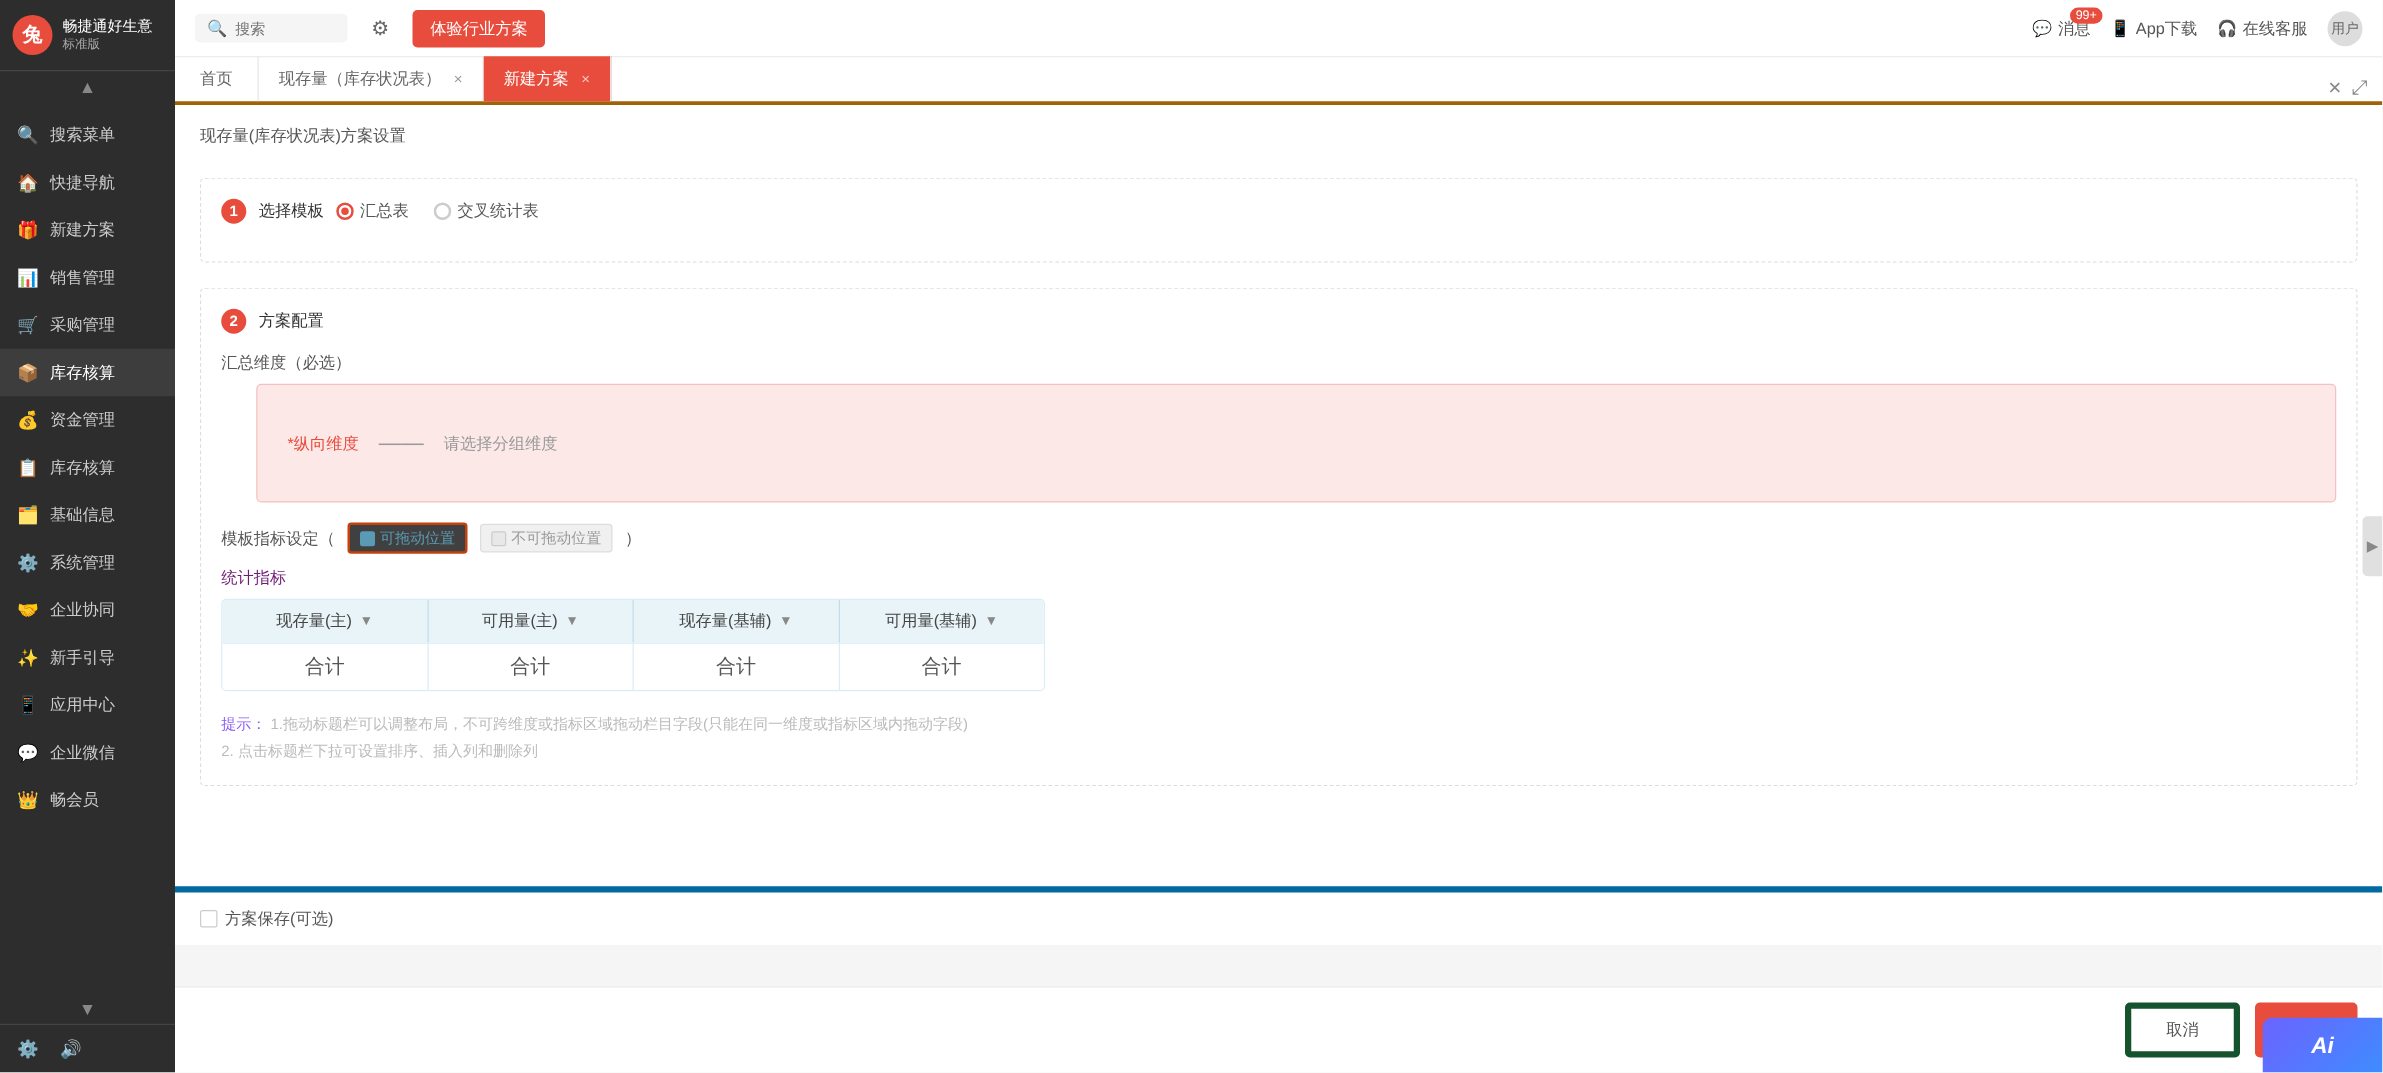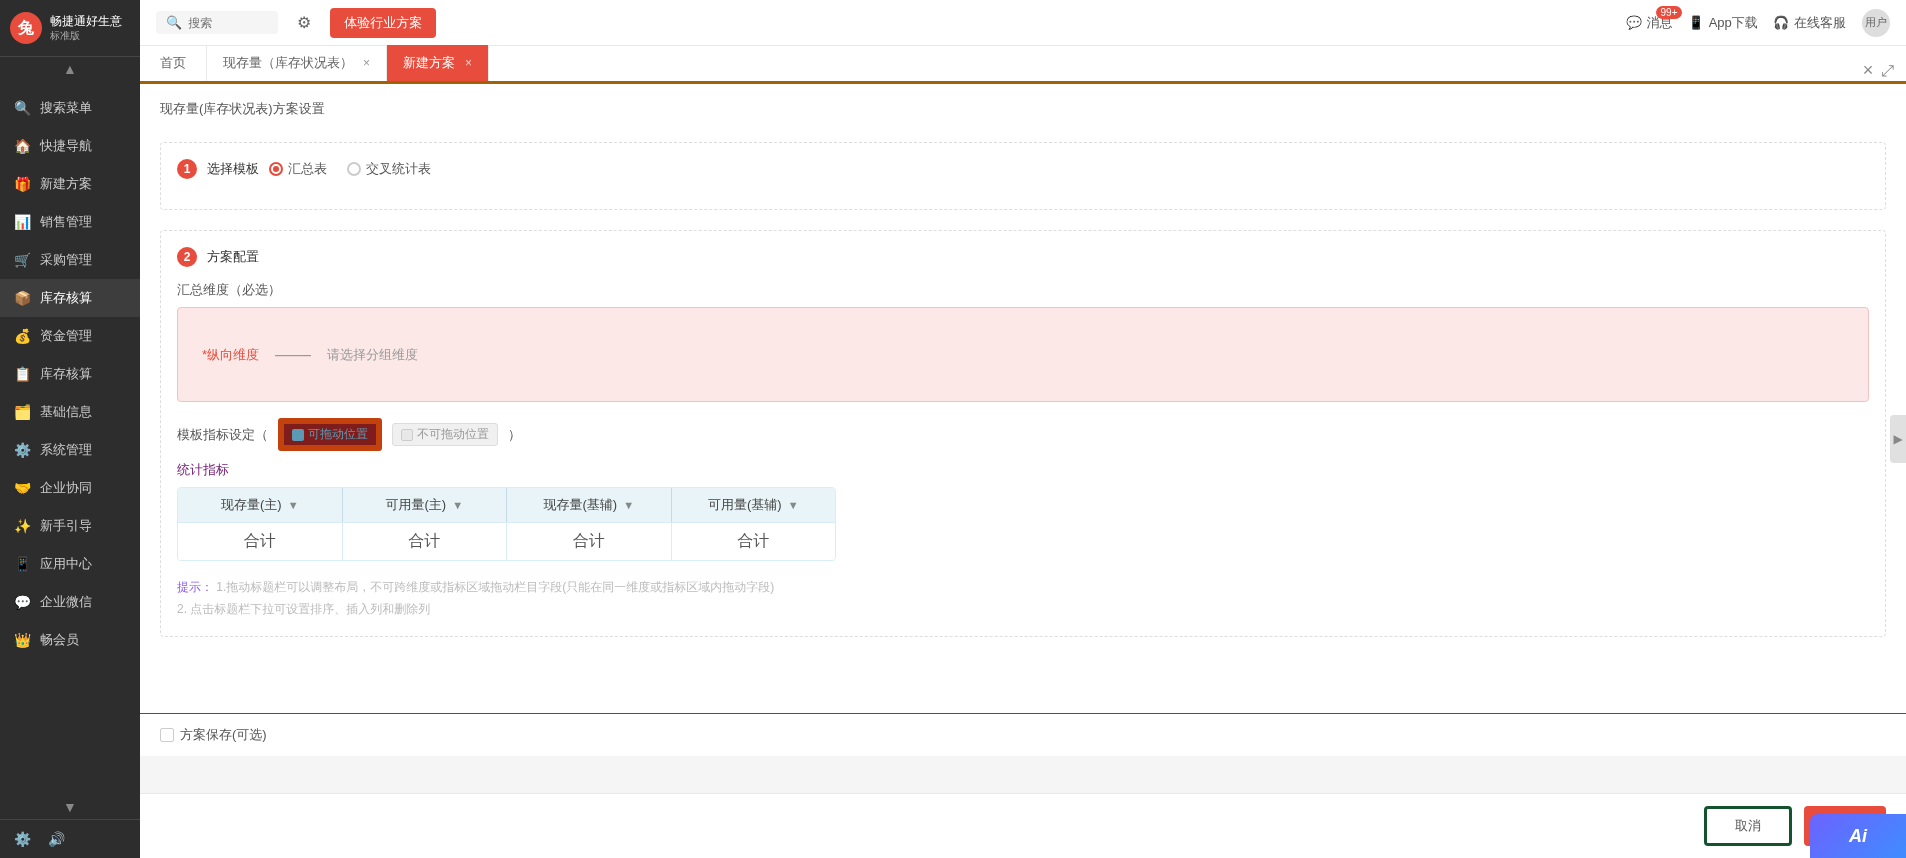--- a/index.html
+++ b/index.html
@@ -324,20 +324,21 @@
 
     .dim-selector-area {
       background: #fde8e8;
       border: 1px solid #f5c0c0;
       border-radius: 4px;
       padding: 36px 24px;
       display: flex;
       align-items: center;
       gap: 16px;
       min-height: 72px;
+      margin-left: 28px;
     }
     .dim-required-star {
       color: #e74c3c;
       font-size: 13px;
     }
     .dim-arrow {
       color: #999;
       font-size: 18px;
     }
     .dim-placeholder {
@@ -350,22 +351,22 @@
       font-size: 13px;
       color: #555;
       margin-bottom: 10px;
       display: flex;
       align-items: center;
       gap: 10px;
     }
     .draggable-indicator {
       display: inline-flex;
       align-items: center;
-      background: #7f1d1d;
-      border: 6px solid #c2410c;
+      background: #404040;
+      border: 2px solid #c2410c;
       border-radius: 3px;
       padding: 2px 8px;
       font-size: 12px;
       color: #5a9ab5;
       gap: 4px;
     }
     .non-draggable-indicator {
       display: inline-flex;
       align-items: center;
       background: #f0f0f0;
@@ -431,21 +432,21 @@
     .tips-section {
       margin-top: 16px;
       color: #bbb;
       font-size: 12px;
       line-height: 1.8;
     }
     .tips-section .tip-label { color: #8b5cf6; }
 
     
     .bottom-bar {
-      border-top: 1px solid #0369a1;
+      border-top: 5px solid #0369a1;
       background: #fff;
       padding: 12px 20px;
       display: flex;
       align-items: center;
       flex-shrink: 0;
       text-align: center;
     }
     .save-checkbox-area {
       display: flex;
       align-items: center;
@@ -469,21 +470,21 @@
       background: #fff;
       padding: 12px 20px;
       display: flex;
       justify-content: flex-end;
       gap: 12px;
       border-top: 1px solid #e8e8e8;
       flex-shrink: 0;
     }
     .btn-cancel {
       padding: 8px 28px;
-      border: 3px solid #14532d;
+      border: 5px solid #14532d;
       background: #fff;
       color: #555;
       border-radius: 4px;
       cursor: pointer;
       font-size: 13px;
     }
     .btn-query {
       padding: 8px 28px;
       border: none;
       background: #e74c3c;

